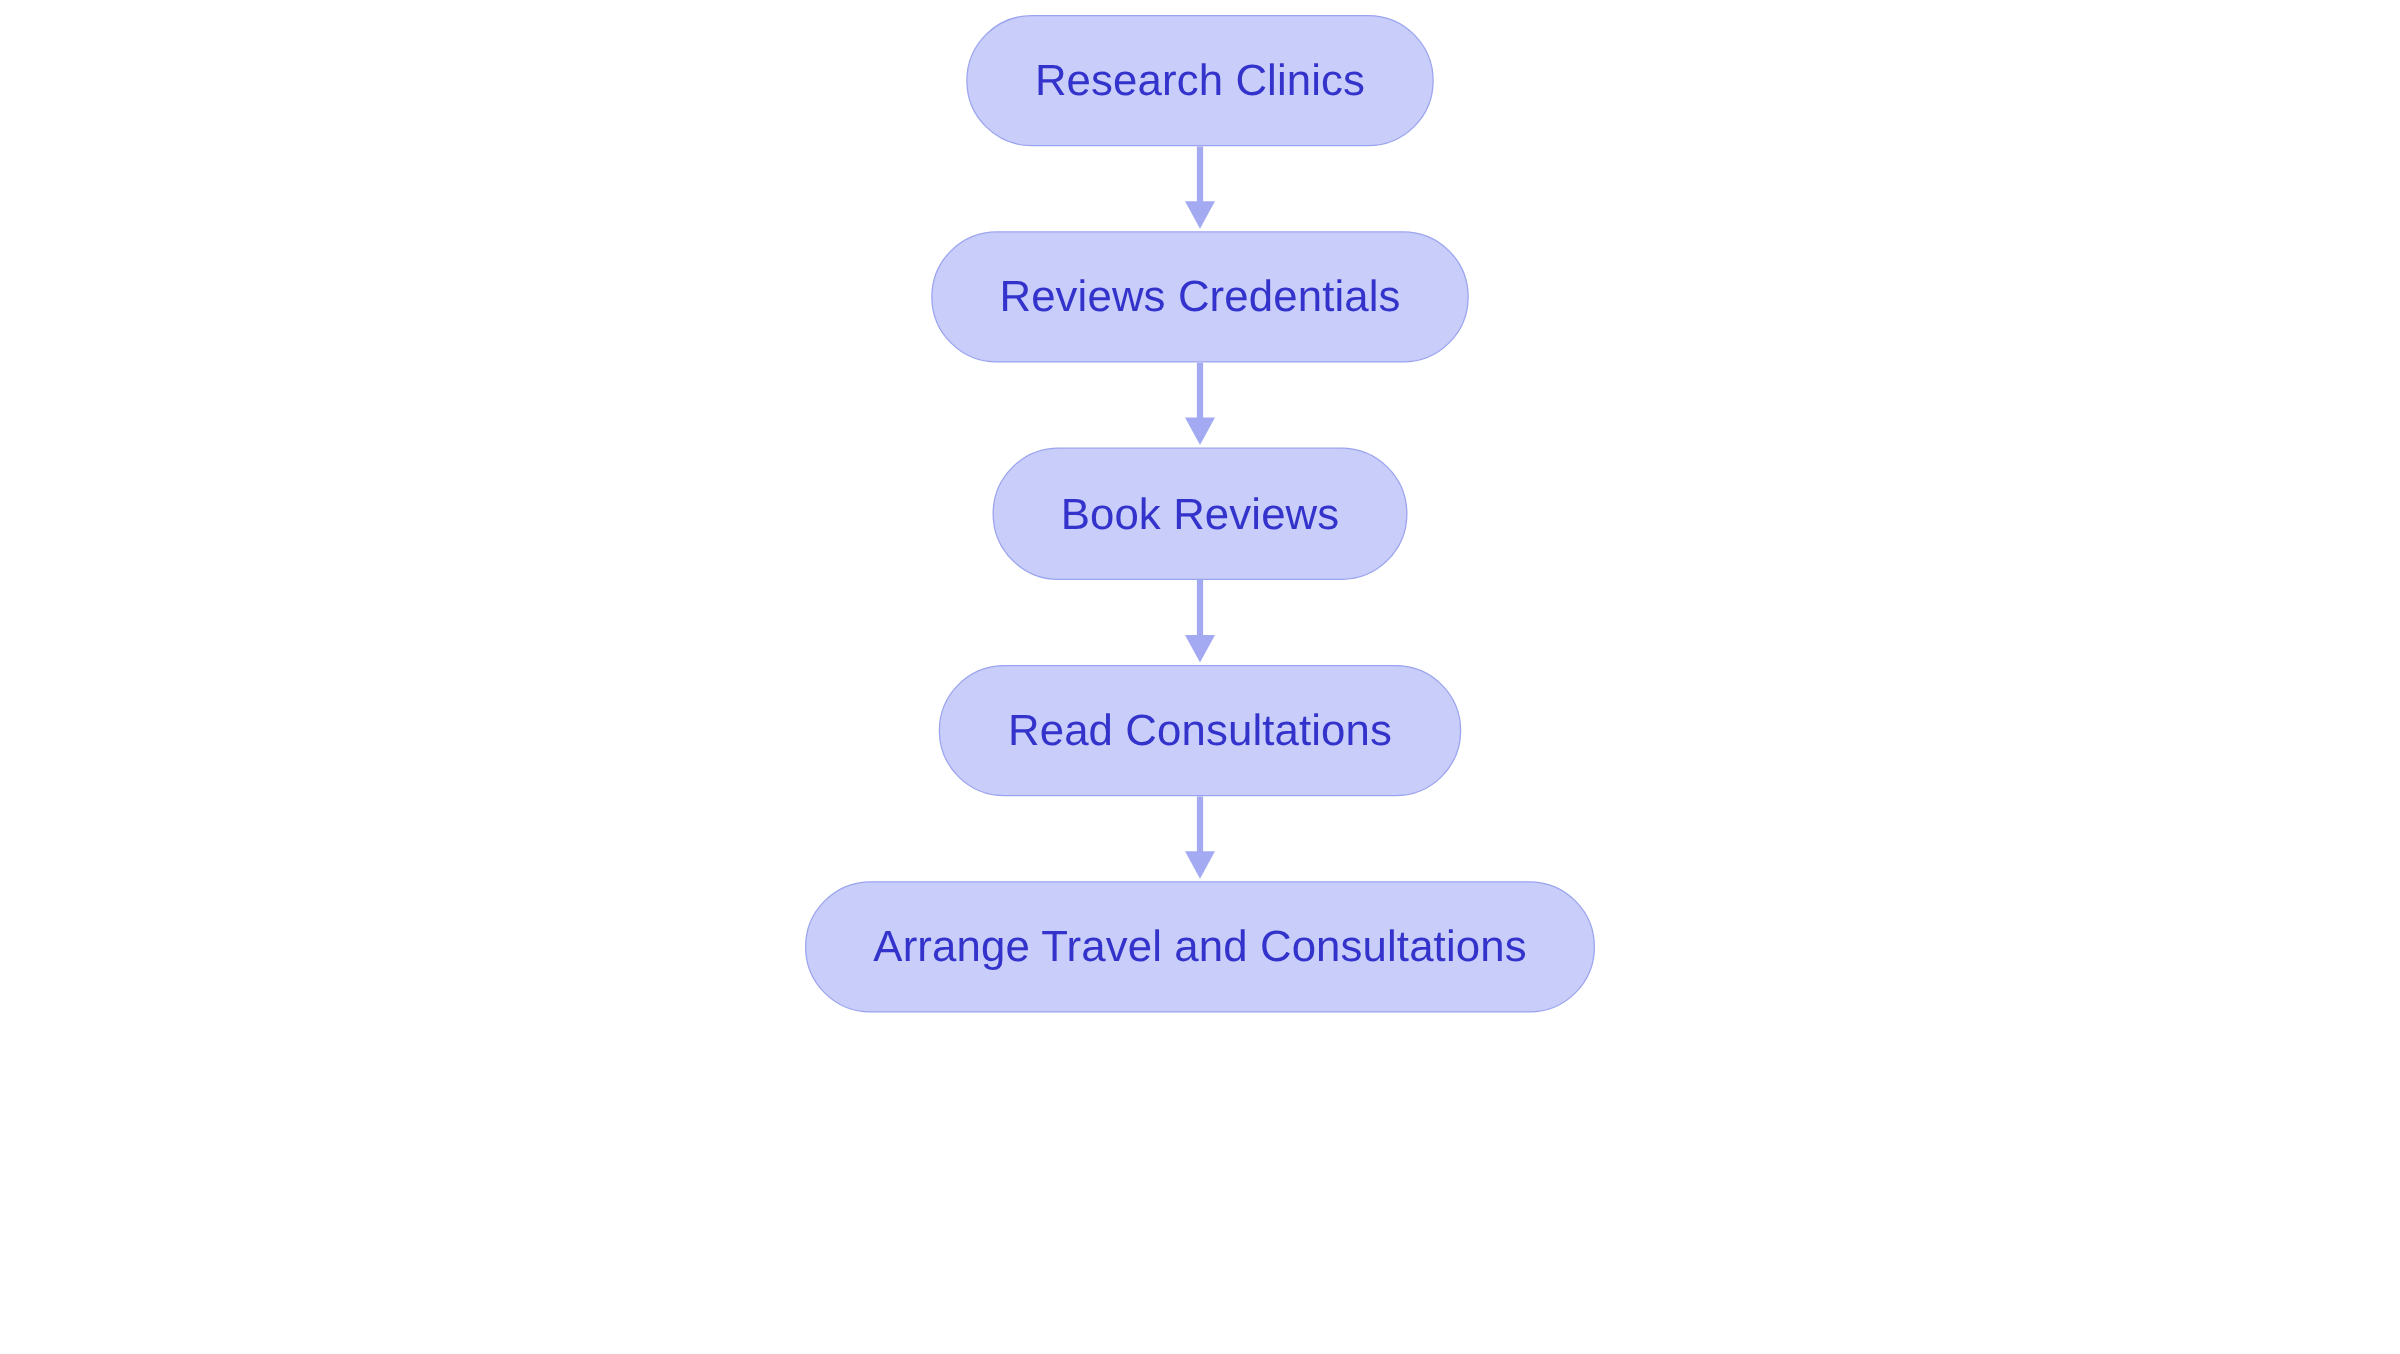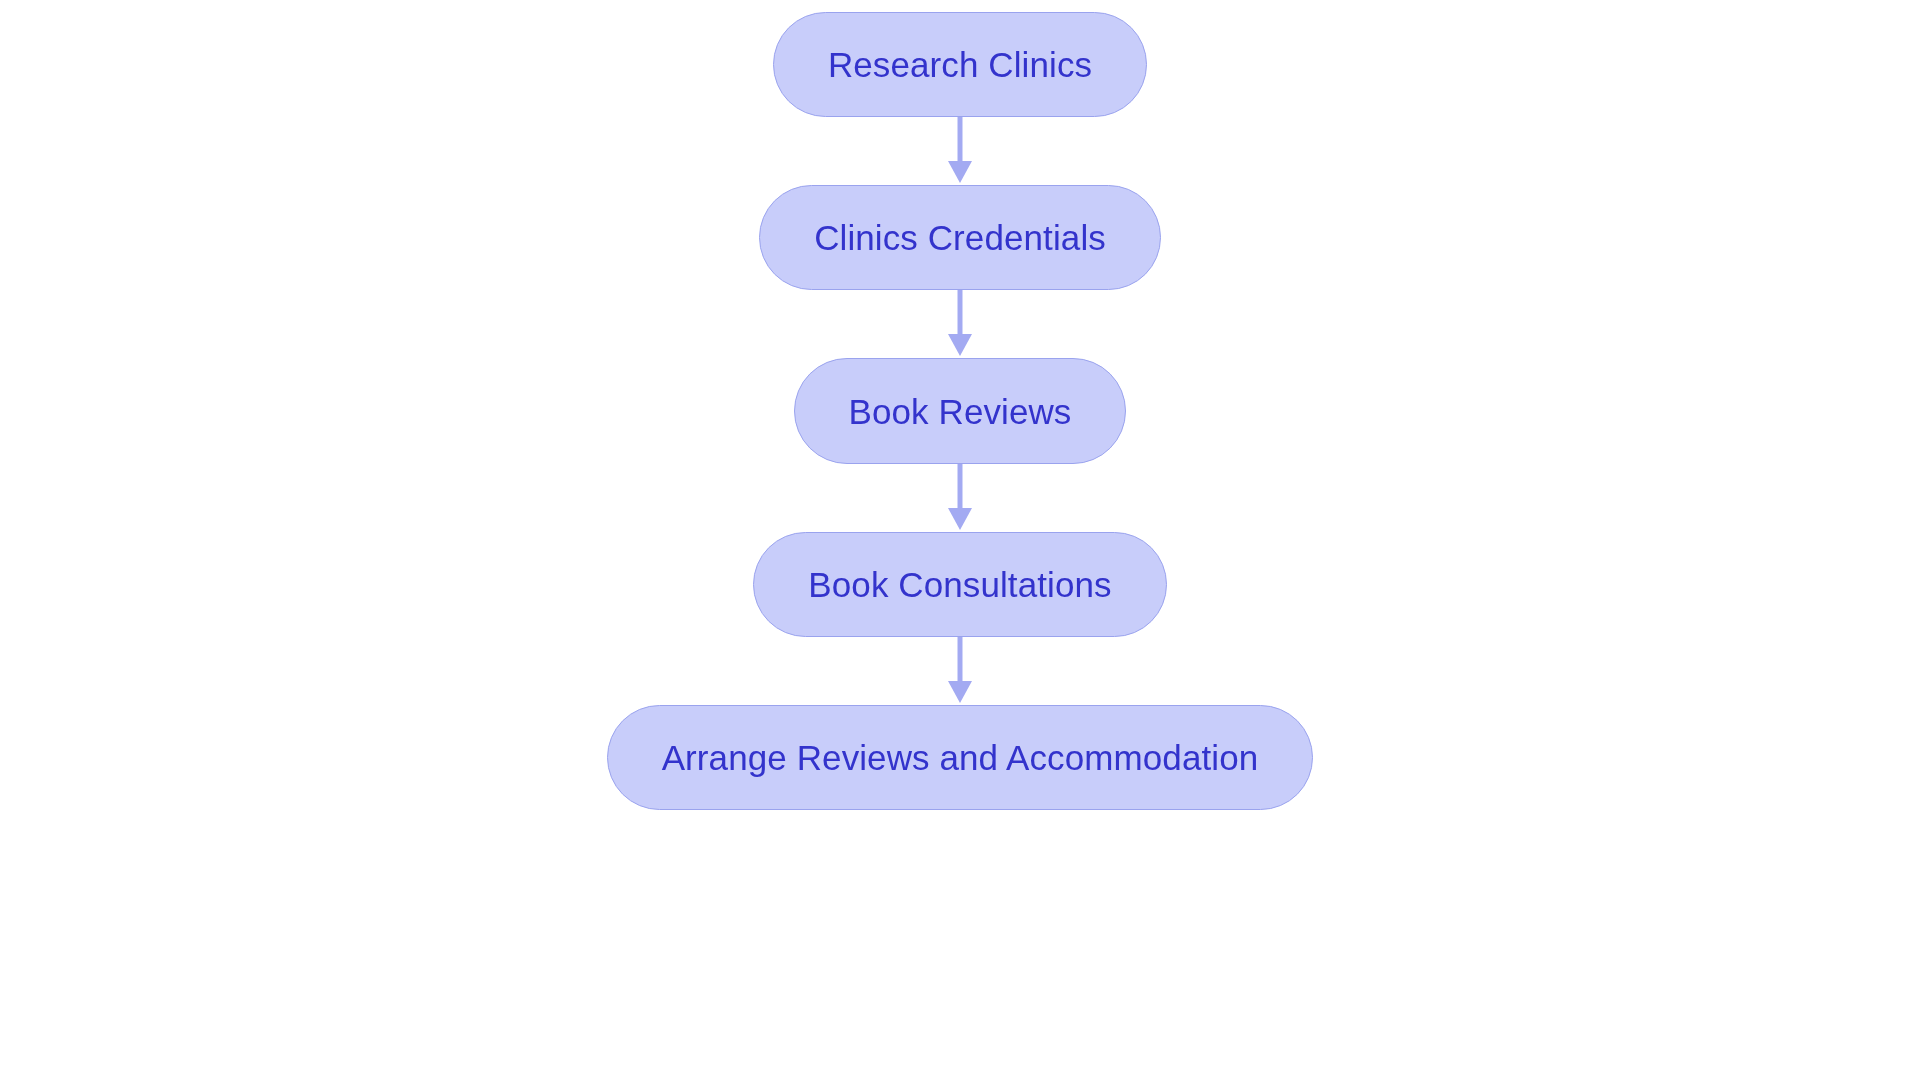--- a/index.html
+++ b/index.html
@@ -83,44 +83,44 @@
     <div class="flow-node">
       <span class="flow-node-label">Research Clinics</span>
     </div>
 
     <svg class="flow-connector" viewBox="0 0 40 68">
       <line class="conn-line" x1="20" y1="0" x2="20" y2="50"></line>
       <polygon class="conn-head" points="20,66 8,44 32,44"></polygon>
     </svg>
 
     <div class="flow-node">
-      <span class="flow-node-label">Clinics Credentials</span>
+      <span class="flow-node-label">Reviews Credentials</span>
     </div>
 
     <svg class="flow-connector" viewBox="0 0 40 68">
       <line class="conn-line" x1="20" y1="0" x2="20" y2="50"></line>
       <polygon class="conn-head" points="20,66 8,44 32,44"></polygon>
     </svg>
 
     <div class="flow-node">
       <span class="flow-node-label">Book Reviews</span>
     </div>
 
     <svg class="flow-connector" viewBox="0 0 40 68">
       <line class="conn-line" x1="20" y1="0" x2="20" y2="50"></line>
       <polygon class="conn-head" points="20,66 8,44 32,44"></polygon>
     </svg>
 
     <div class="flow-node">
-      <span class="flow-node-label">Book Consultations</span>
+      <span class="flow-node-label">Read Consultations</span>
     </div>
 
     <svg class="flow-connector" viewBox="0 0 40 68">
       <line class="conn-line" x1="20" y1="0" x2="20" y2="50"></line>
       <polygon class="conn-head" points="20,66 8,44 32,44"></polygon>
     </svg>
 
     <div class="flow-node">
-      <span class="flow-node-label">Arrange Reviews and Accommodation</span>
+      <span class="flow-node-label">Arrange Travel and Consultations</span>
     </div>
 
   </div>
 </div>
 
 </body></html>

